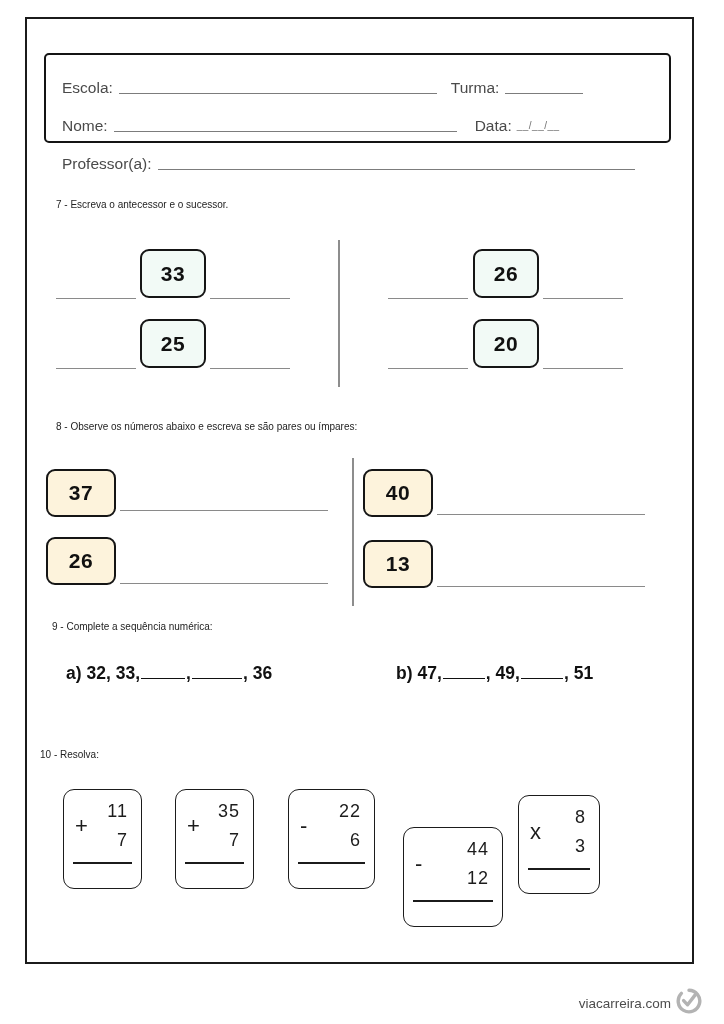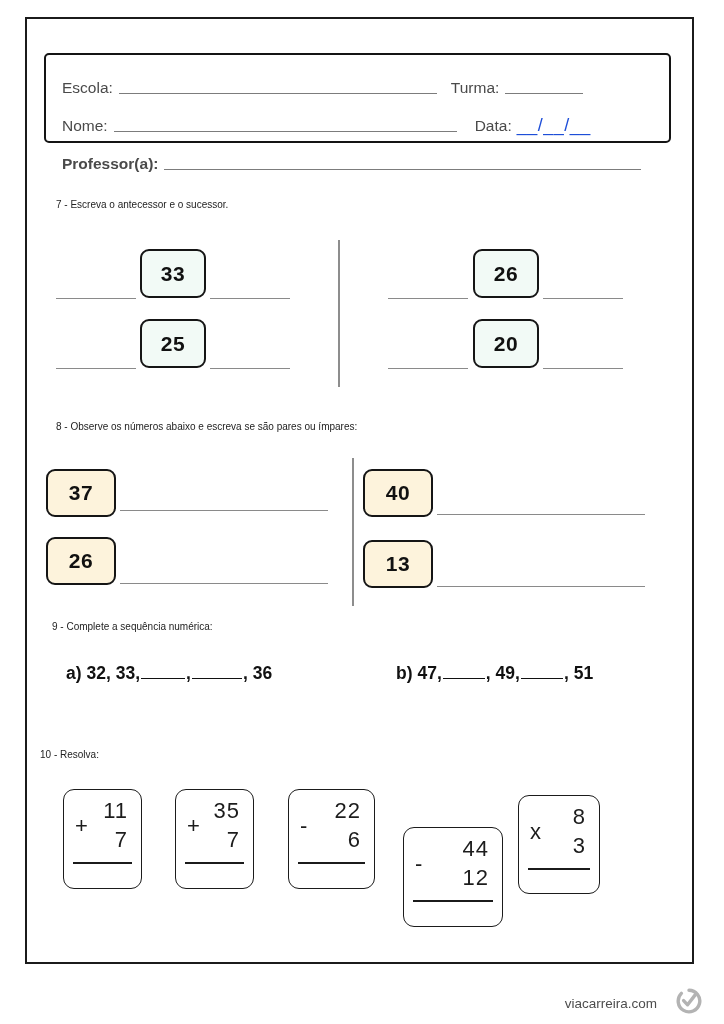--- a/index.html
+++ b/index.html
@@ -43,38 +43,38 @@
   .id-row {
     position: absolute;
     left: 0;
     width: 100%;
     height: 32px;
     display: flex;
     align-items: flex-end;
   }
   #id-row-1 { top: 10px; }
   #id-row-2 { top: 48px; }
-  #id-row-3 { top: 86px; font-weight: bold; }
+  #id-row-3 { top: 86px; }
 
   .id-label {
     font-size: 15.5px;
     color: #4a4a4a;
     white-space: nowrap;
     line-height: 19px;
   }
   .id-rule {
     border-bottom: 1.4px solid #7c7c7c;
     height: 1px;
     margin-bottom: 3px;
   }
   .id-pad { flex: 0 0 auto; }
 
   .date-slot {
-    font-size: 18px;
-    color: #1d4ed8;
+    font-size: 10px;
+    color: #737373;
     letter-spacing: 0.5px;
     white-space: nowrap;
     line-height: 19px;
   }
 
   
   .q-head {
     position: absolute;
     font-size: 10px;
     color: #232323;
@@ -140,21 +140,21 @@
   .op-card {
     position: absolute;
     box-sizing: border-box;
     border: 1.9px solid #1b1b1b;
     border-radius: 11px;
     background: #fff;
   }
   .op-num {
     position: absolute;
     right: 13px;
-    font-size: 22px;
+    font-size: 18px;
     color: #1c1c1c;
     letter-spacing: 1px;
     line-height: 24px;
   }
   .op-top { top: 9px; }
   .op-bottom { top: 38px; }
   .op-sign {
     position: absolute;
     left: 11px;
     top: 24px;
@@ -180,21 +180,21 @@
     height: 34px;
     display: flex;
     align-items: center;
     justify-content: flex-end;
     padding-right: 22px;
     box-sizing: border-box;
   }
   #footer-text {
     font-size: 13.5px;
     color: #4d4d4d;
-    margin-right: 19px;
+    margin-right: 5px;
   }
   #footer-logo { display: block; }
 </style>
 </head>
 <body>
 
 <div id="page-frame"></div>
 
 <div id="id-box">
 

